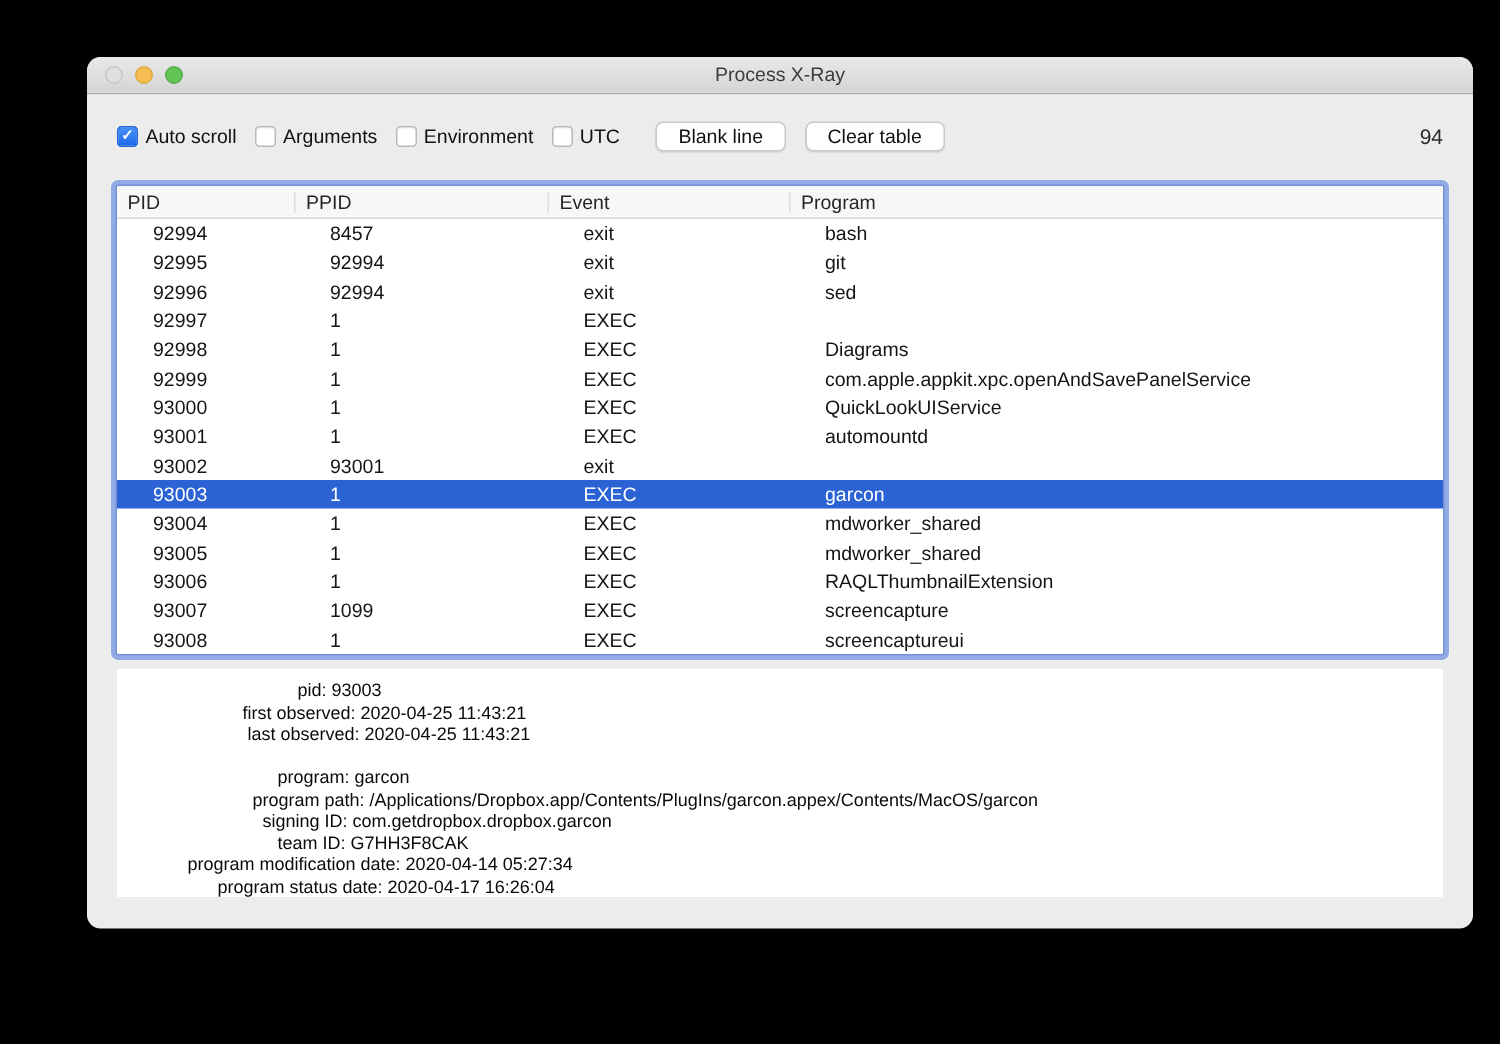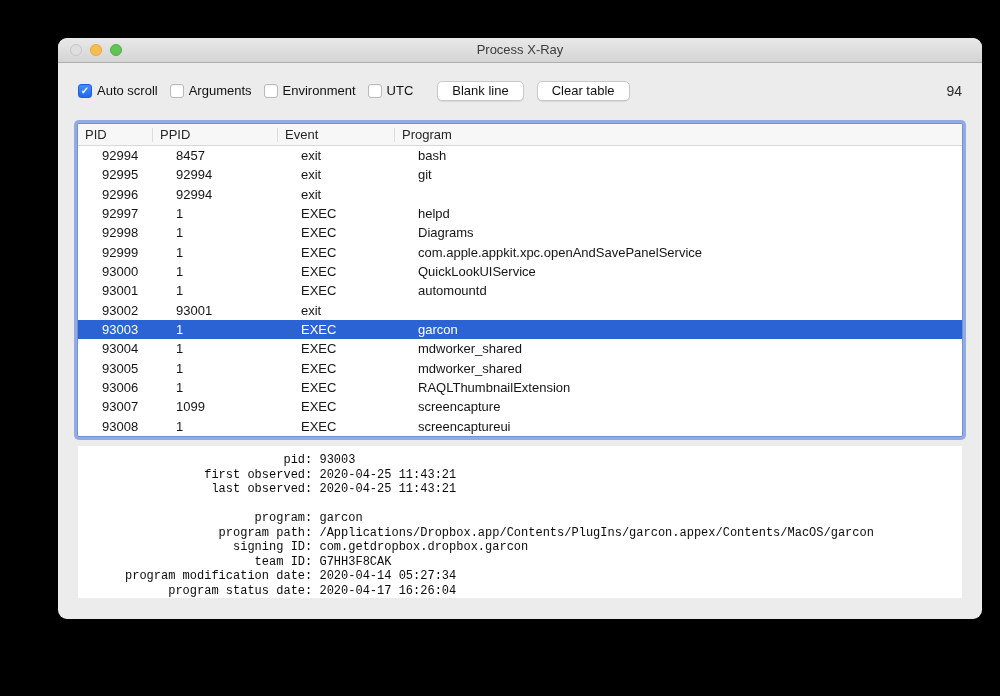--- a/index.html
+++ b/index.html
@@ -58,21 +58,21 @@
   .count { margin-left: auto; font-size: 14px; color: #2A2A2A; }
 
   
   .ptable {
     margin: 22px 19px 0 19px; height: 314px;
     background: #fff; border: 1px solid #7291D6; border-radius: 2px;
     box-shadow: 0 0 0 3px #93ABE5;
     overflow: hidden;
   }
   .thead, .trow {
-    display: grid; grid-template-columns: 74px 125px 117px 1fr;
+    display: grid; grid-template-columns: 74px 125px 117px 1fr; gap: 44px;
   }
   .thead {
     height: 22px; background: #F7F7F7; border-bottom: 1px solid #D8D8D8;
     align-items: center;
   }
   .thead .hcell {
     font-size: 13px; color: #262626; padding-left: 7px; height: 14px; line-height: 14px;
   }
   .thead .hcell + .hcell { border-left: 1px solid #DCDCDC; }
   .trow { height: 19.33px; }
@@ -82,21 +82,21 @@
   }
   .trow.selected { background: #2B63D5; }
   .trow.selected .cell { color: #fff; }
 
   
   .details {
     margin: 9px 20px 0 20px; height: 152px; background: #fff;
   }
   .details pre {
     padding: 7px 0 0 47px;
-    font-family: Liberation Mono, monospace;
+    font-family: Liberation Sans, sans-serif;
     font-size: 12px; line-height: 14.5px; color: #0A0A0A;
     white-space: pre;
   }
 </style>
 </head>
 <body>
 
 <div class="window">
 
   <div class="titlebar">
@@ -147,26 +147,26 @@
         <div class="trow">
           <span class="cell">92995</span>
           <span class="cell">92994</span>
           <span class="cell">exit</span>
           <span class="cell">git</span>
         </div>
         <div class="trow">
           <span class="cell">92996</span>
           <span class="cell">92994</span>
           <span class="cell">exit</span>
+          <span class="cell">sed</span>
         </div>
         <div class="trow">
           <span class="cell">92997</span>
           <span class="cell">1</span>
           <span class="cell">EXEC</span>
-          <span class="cell">helpd</span>
         </div>
         <div class="trow">
           <span class="cell">92998</span>
           <span class="cell">1</span>
           <span class="cell">EXEC</span>
           <span class="cell">Diagrams</span>
         </div>
         <div class="trow">
           <span class="cell">92999</span>
           <span class="cell">1</span>

